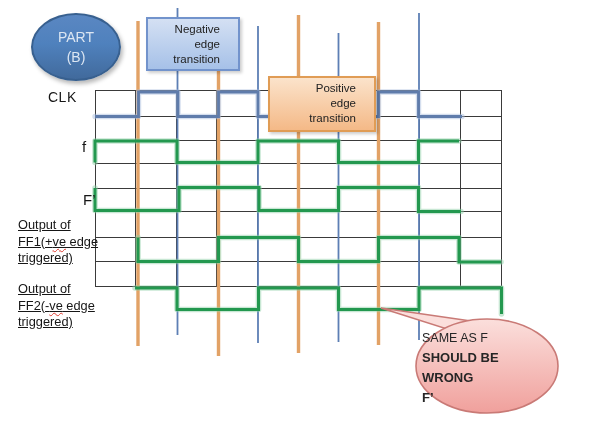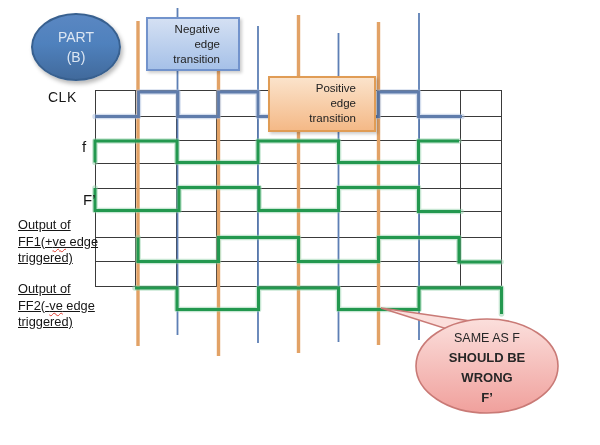--- a/index.html
+++ b/index.html
@@ -38,21 +38,21 @@
   .rowlabel{color:#161616;z-index:2;}
   .lbl-clk{left:48px;top:89px;font-size:14px;letter-spacing:.5px;}
   .lbl-f{left:82px;top:138px;font-size:15px;}
   .lbl-fprime{left:83px;top:191px;font-size:15px;}
   .lbl-block{font-size:12.8px;line-height:1.3;width:90px;text-decoration:underline;}
   .lbl-ff1{left:18px;top:217px;}
   .lbl-ff2{left:18px;top:281px;}
   .misspell{text-decoration:underline wavy #e03c31;text-decoration-thickness:1px;text-underline-offset:2px;}
   
   .callout-text{
-    left:422px;top:329px;width:130px;text-align:center;color:#262626;z-index:2;
+    left:422px;top:329px;width:130px;text-align:left;color:#262626;z-index:2;
   }
   .callout-text .l1{font-size:12.5px;font-weight:400;line-height:19px;}
   .callout-text .lb{font-size:13px;font-weight:700;line-height:20px;}
 </style>
 </head>
 <body>
 
 <div id="slide">
 
   <svg id="diagram-svg" width="600" height="445" viewBox="0 0 600 445">

